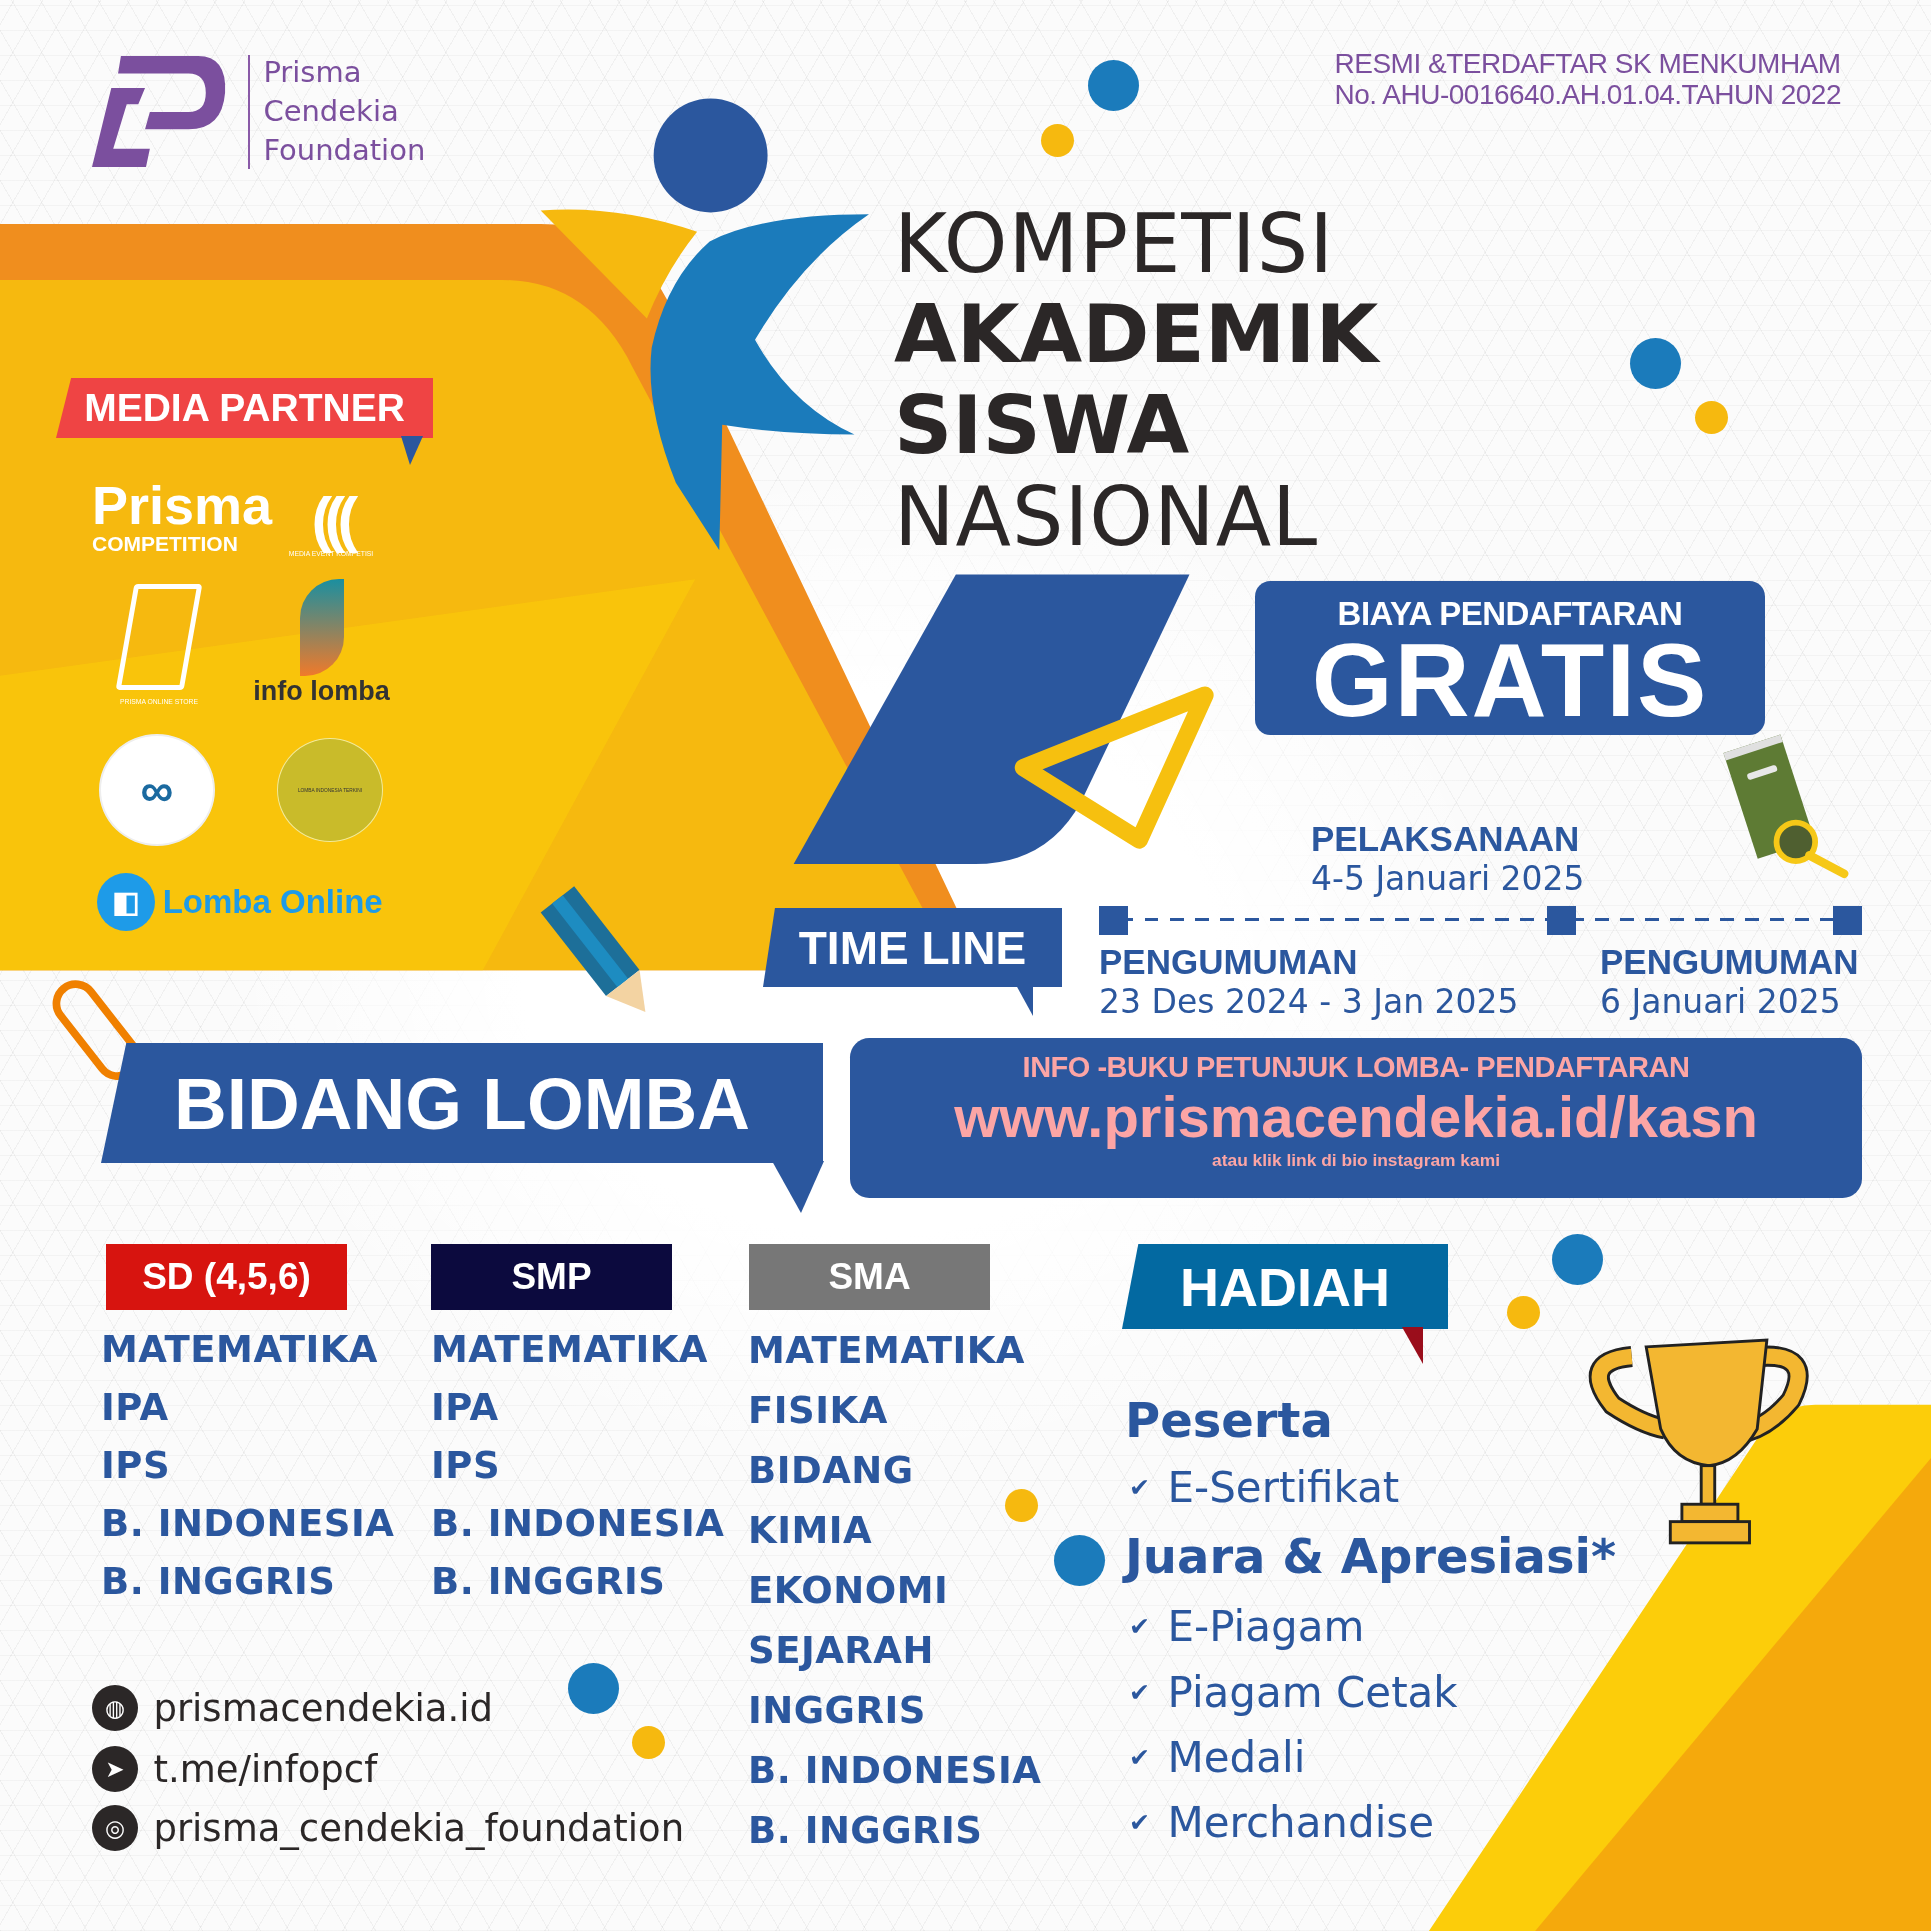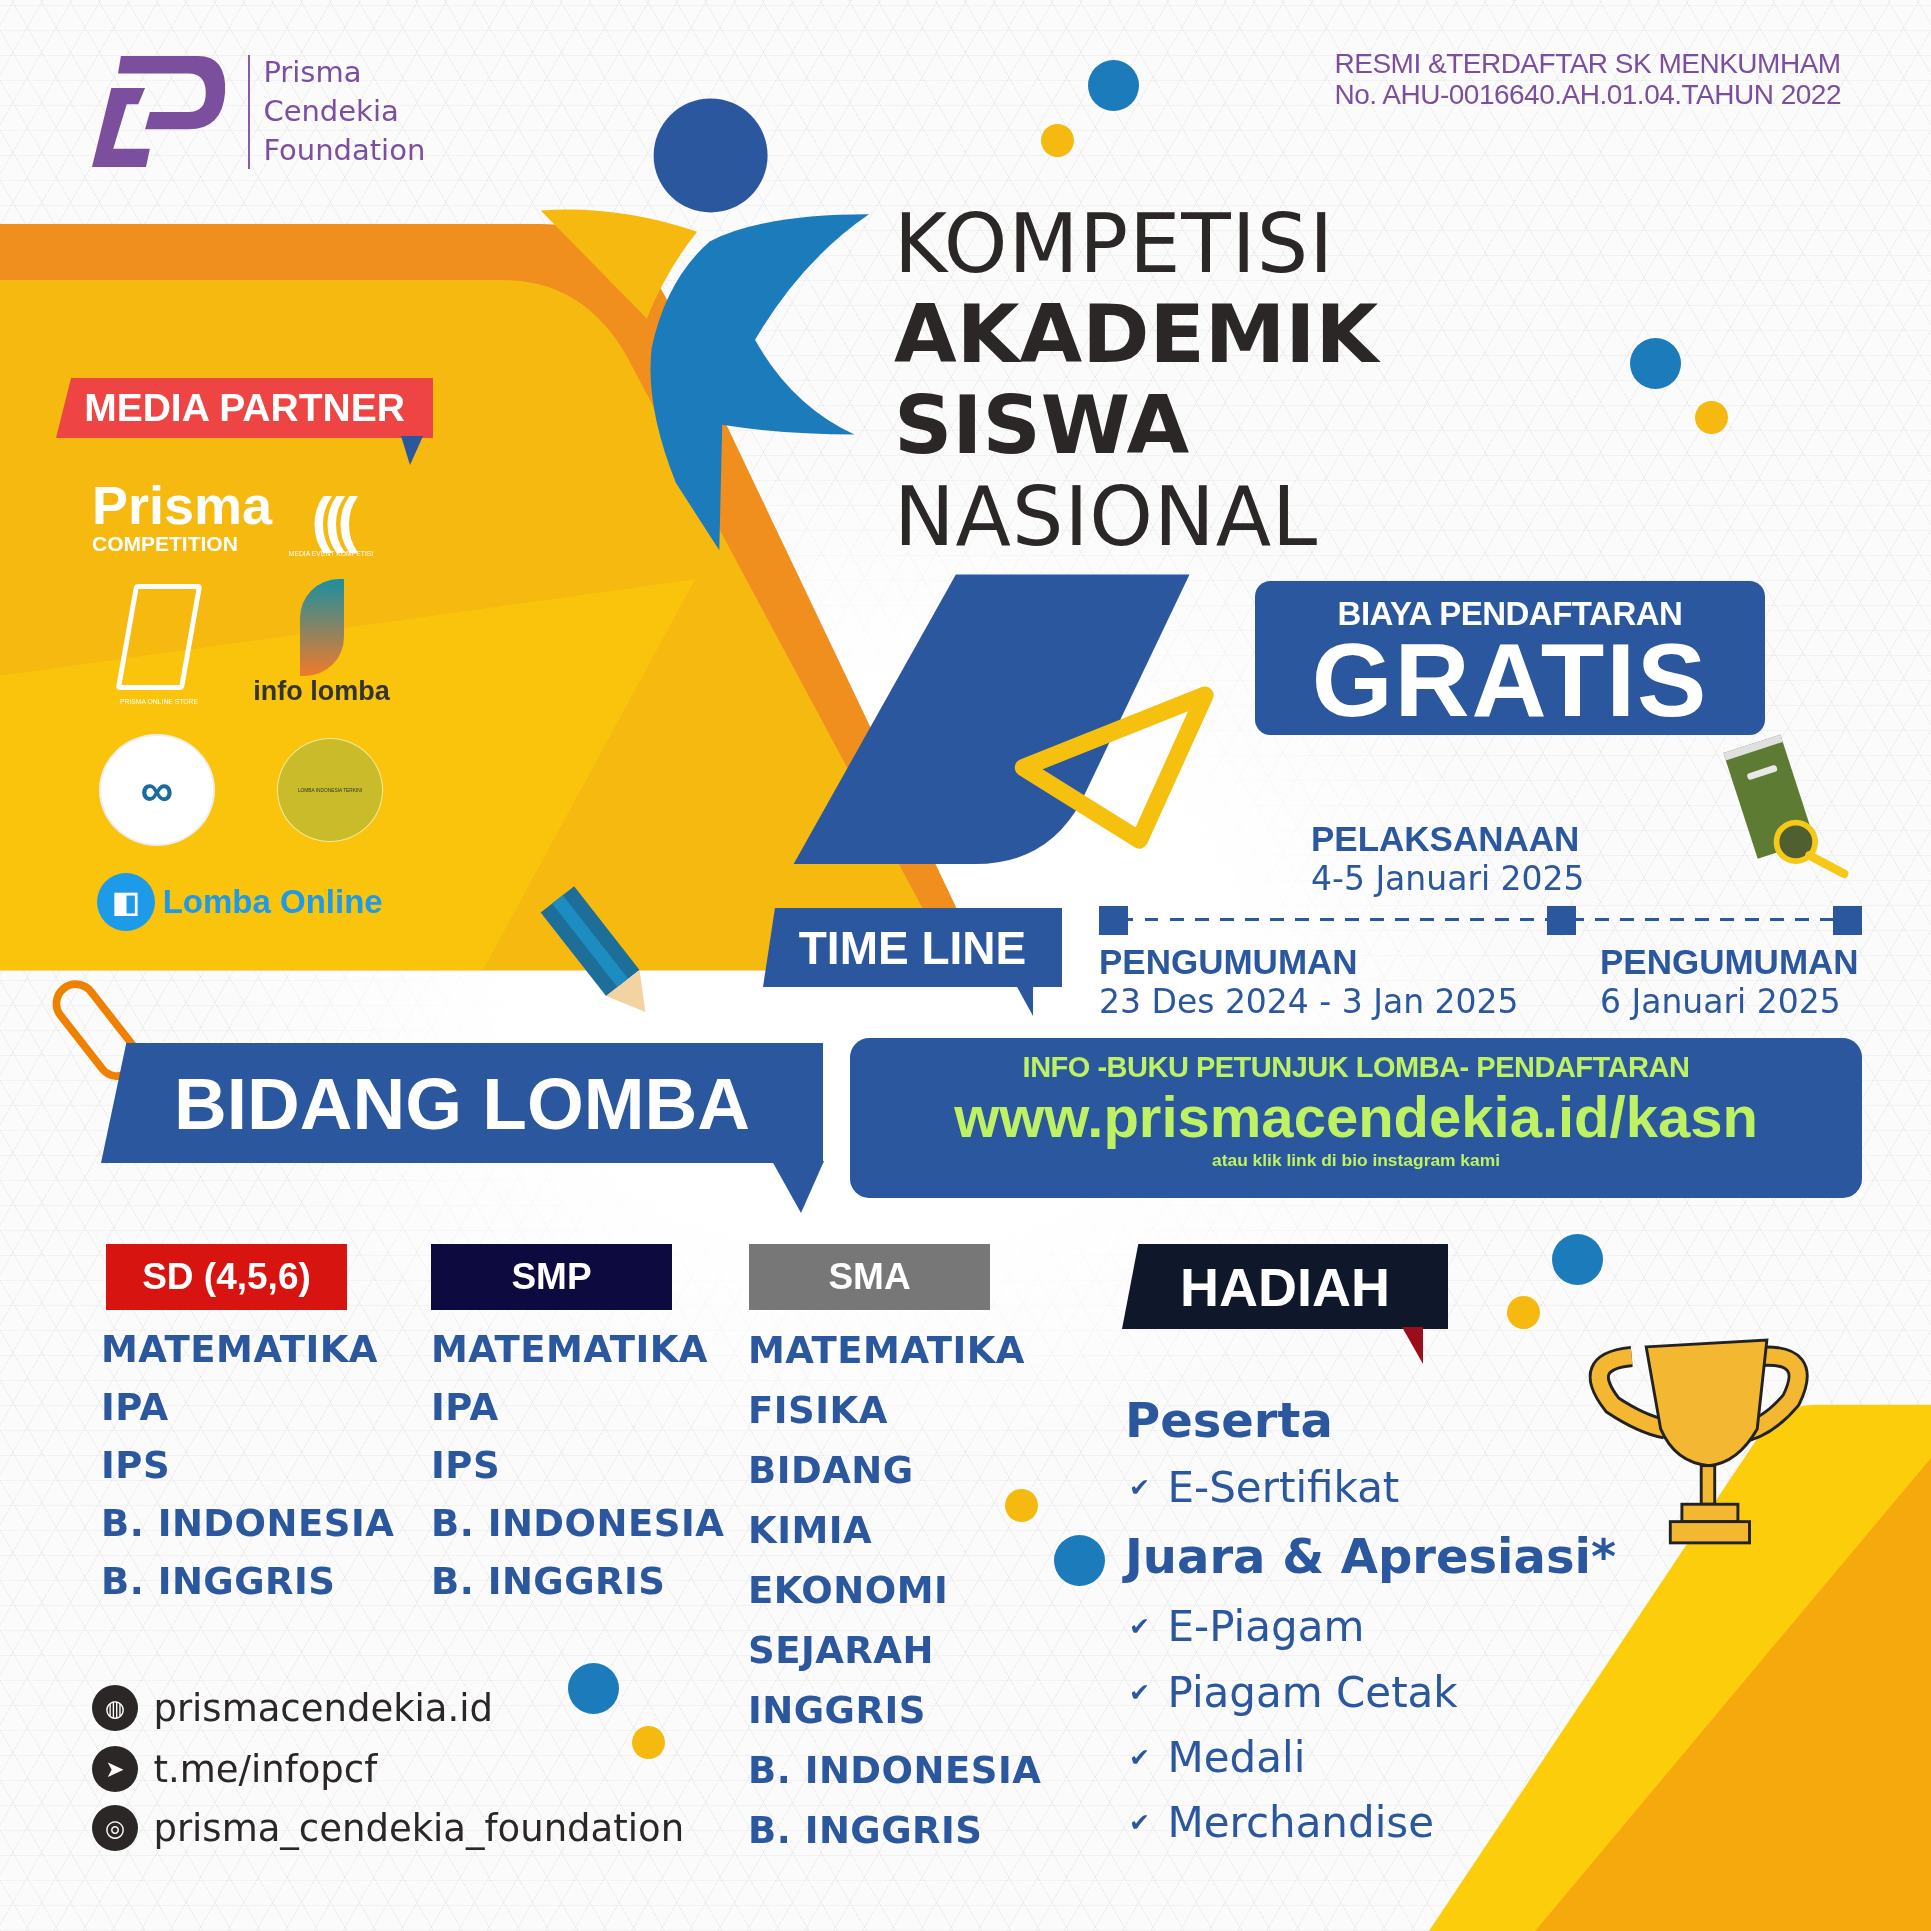--- a/index.html
+++ b/index.html
@@ -52,37 +52,37 @@
     clip-path: polygon(4% 0, 100% 0, 100% 100%, 0 100%); transform: none; }
   .timeline-tail { left: 1016px; top: 985px; border-left: 17.4px solid transparent; border-right: 0 solid transparent; border-top: 31px solid #2b579e; width: 0; height: 0; }
   .tl-line { left: 1099px; top: 906px; width: 763px; height: 27px; }
   .tl-dash { position: absolute; top: 11.6px; left: 21px; right: 21px; height: 3.9px;
     background: repeating-linear-gradient(90deg, #2b579e 0 13.5px, transparent 13.5px 25px); }
   .tl-node { position: absolute; top: 0; width: 29px; height: 29px; background: #2b579e; }
   .tl-head { color: #2b579e; font-weight: bold; font-size: 35px; }
   .tl-date { color: #2b579e; font-size: 33px; font-family: "DejaVu Sans", sans-serif; }
 
   
-  .info-box { left: 850px; top: 1038px; width: 1012px; height: 160px; background: #2b579e; border-radius: 19.3px; color: #bef264; text-align: center; }
+  .info-box { left: 850px; top: 1038px; width: 1012px; height: 160px; background: #2b579e; border-radius: 19.3px; color: #fca5a5; text-align: center; }
   .info-box .i1 { font-size: 29px; font-weight: bold; margin-top: 12.6px; letter-spacing: -0.5px; }
   .info-box .i2 { font-size: 58px; font-weight: bold; line-height: 66px; }
   .info-box .i3 { font-size: 17.4px; font-weight: bold; }
 
   
   .bidang-tag { left: 101px; top: 1043px; width: 722px; height: 120px; background: #2b579e; font-size: 73px;
     clip-path: polygon(3.5% 0, 100% 0, 100% 100%, 0 100%); }
   .bidang-tail { left: 772px; top: 1161px; border-left: 29px solid transparent; border-right: 23px solid transparent; border-top: 52px solid #2b579e; width: 0; height: 0; }
 
   .level-tag { top: 1244px; height: 66px; color: #fff; font-weight: bold; font-size: 37px; display: flex; align-items: center; justify-content: center; }
   .subj-col { top: 1321px; }
   .subj { color: #2b579e; font-weight: bold; font-size: 37px; line-height: 58px; letter-spacing: 0.5px; font-family: "DejaVu Sans", sans-serif; }
   .sma-col .subj { line-height: 60px; }
 
   
-  .hadiah-tag { left: 1122px; top: 1244px; width: 326px; height: 85px; background: #0f172a; font-size: 54px;
+  .hadiah-tag { left: 1122px; top: 1244px; width: 326px; height: 85px; background: #0369a1; font-size: 54px;
     clip-path: polygon(5% 0, 100% 0, 100% 100%, 0 100%); }
   .hadiah-tail { left: 1402px; top: 1327px; border-left: 21px solid transparent; border-right: 0 solid transparent; border-top: 37px solid #9a0d1b; width: 0; height: 0; }
   .prize-head { color: #2b579e; font-weight: bold; font-size: 48px; font-family: "DejaVu Sans", sans-serif; }
   .prize-item { color: #2b579e; font-size: 42px; font-family: "DejaVu Sans", sans-serif; display: flex; align-items: center; }
   .check { width: 29px; font-size: 25px; margin-right: 13.5px; text-align: center; font-weight: bold; }
 
   
   .contact { left: 92px; display: flex; align-items: center; }
   .c-ico { width: 46px; height: 46px; border-radius: 50%; background: #2b2727; color: #fff; font-size: 23px; display: flex; align-items: center; justify-content: center; margin-right: 15.4px; }
   .c-text { color: #2b2727; font-size: 37px; font-family: "DejaVu Sans", sans-serif; }

